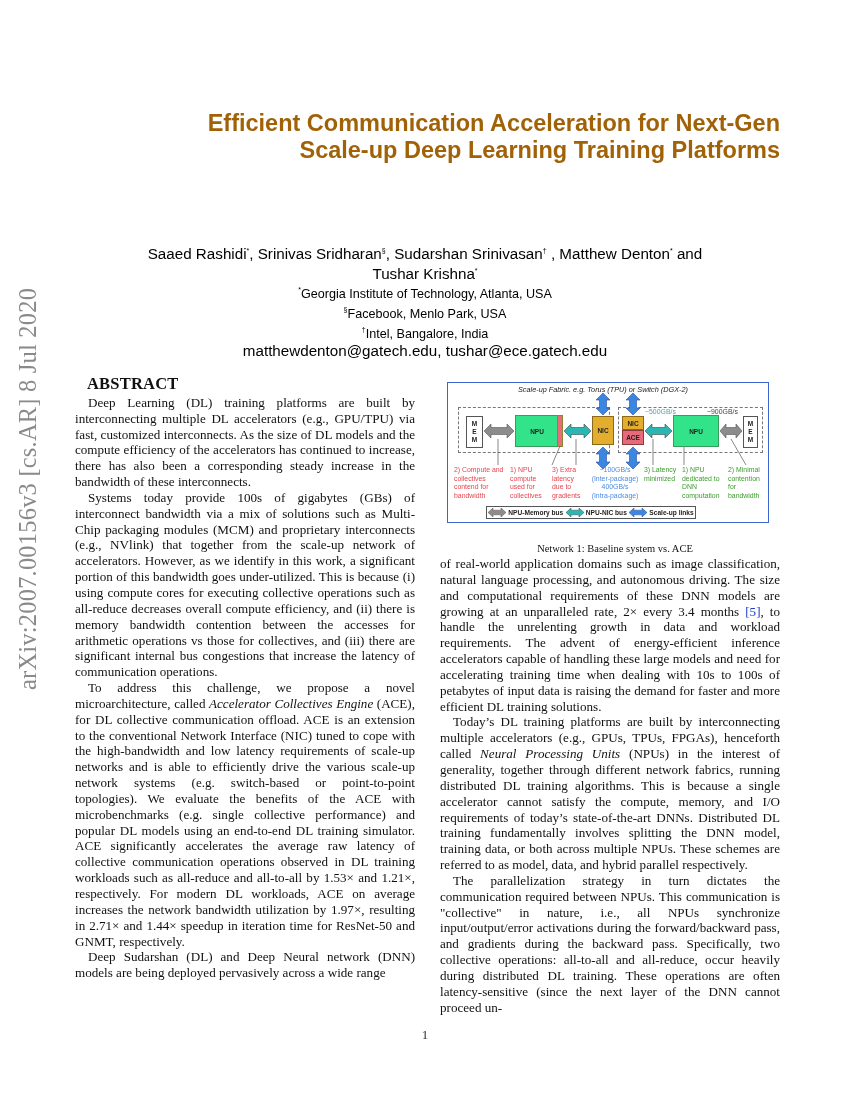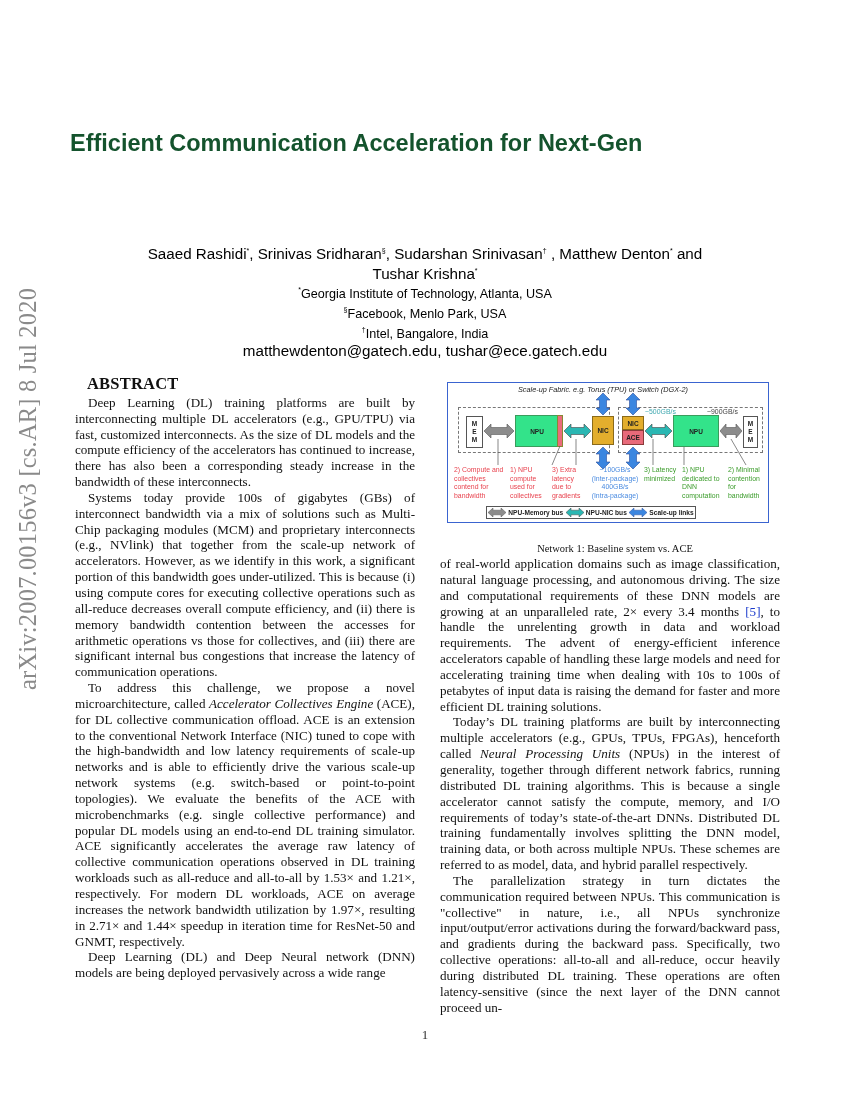--- a/index.html
+++ b/index.html
@@ -7,23 +7,23 @@
       width: 850px; height: 1100px; position: relative; overflow: hidden;
       font-family: "Liberation Serif", serif; color: #111;
     }
     .arxiv-stamp {
       position: absolute; left: 14px; top: 690px;
       transform-origin: left top; transform: rotate(-90deg);
       font-family: "Liberation Serif", serif; font-size: 24.5px; color: #8a8a8a;
       white-space: nowrap; letter-spacing: 0.2px;
     }
     .title {
-      position: absolute; left: 70px; width: 710px; top: 130px;
-      text-align: left; font-family: "Liberation Sans", sans-serif;
-      font-weight: bold; font-size: 23.5px; line-height: 27px; color: #14532d;
+      position: absolute; left: 70px; width: 710px; top: 110px;
+      text-align: right; font-family: "Liberation Sans", sans-serif;
+      font-weight: bold; font-size: 23.5px; line-height: 27px; color: #a16207;
     }
     .authors {
       position: absolute; left: 70px; width: 710px; top: 242px;
       text-align: center; font-family: "Liberation Sans", sans-serif; color: #000;
     }
     .authors .names { font-size: 15.2px; line-height: 17px; }
     .authors .aff { font-size: 12.6px; line-height: 16px; }
     .authors .emails { font-size: 15.2px; line-height: 18px; }
     .authors sup { font-size: 7px; vertical-align: 6px; }
     .col {
@@ -84,20 +84,21 @@
     .legend-item { display: flex; align-items: center; gap: 2px; }
     svg { display: block; }
   </style>
 </head>
 <body>
 
 <div class="arxiv-stamp">arXiv:2007.00156v3  [cs.AR]  8 Jul 2020</div>
 
 <div class="title">
   <div>Efficient Communication Acceleration for Next-Gen</div>
+  <div>Scale-up Deep Learning Training Platforms</div>
 </div>
 
 <div class="authors">
   <div class="names">
     <span>Saaed Rashidi</span><sup>*</sup>,
     <span>Srinivas Sridharan</span><sup>§</sup>,
     <span>Sudarshan Srinivasan</span><sup>†</sup> ,
     <span>Matthew Denton</span><sup>*</sup>
     <span>and</span>
   </div>
@@ -108,21 +109,21 @@
   <div class="aff"><sup>§</sup><span>Facebook, Menlo Park, USA</span></div>
   <div class="aff"><sup>†</sup><span>Intel, Bangalore, India</span></div>
   <div class="emails">matthewdenton@gatech.edu, tushar@ece.gatech.edu</div>
 </div>
 
 <div class="col col-left">
   <div class="section-heading">ABSTRACT</div>
   <p>Deep Learning (DL) training platforms are built by interconnecting multiple DL accelerators (e.g., GPU/TPU) via fast, customized interconnects. As the size of DL models and the compute efficiency of the accelerators has continued to increase, there has also been a corresponding steady increase in the bandwidth of these interconnects.</p>
   <p>Systems today provide 100s of gigabytes (GBs) of interconnect bandwidth via a mix of solutions such as Multi-Chip packaging modules (MCM) and proprietary interconnects (e.g., NVlink) that together from the scale-up network of accelerators. However, as we identify in this work, a significant portion of this bandwidth goes under-utilized. This is because (i) using compute cores for executing collective operations such as all-reduce decreases overall compute efficiency, and (ii) there is memory bandwidth contention between the accesses for arithmetic operations vs those for collectives, and (iii) there are significant internal bus congestions that increase the latency of communication operations.</p>
   <p><span>To address this challenge, we propose a novel microarchitecture, called </span><em>Accelerator Collectives Engine</em><span> (ACE), for DL collective communication offload. ACE is an extension to the conventional Network Interface (NIC) tuned to cope with the high-bandwidth and low latency requirements of scale-up networks and is able to efficiently drive the various scale-up network systems (e.g. switch-based or point-to-point topologies). We evaluate the benefits of the ACE with microbenchmarks (e.g. single collective performance) and popular DL models using an end-to-end DL training simulator. ACE significantly accelerates the average raw latency of collective communication operations observed in DL training workloads such as all-reduce and all-to-all by 1.53× and 1.21×, respectively. For modern DL workloads, ACE on average increases the network bandwidth utilization by 1.97×, resulting in 2.71× and 1.44× speedup in iteration time for ResNet-50 and GNMT, respectively.</span></p>
-  <p>Deep Learning (DL) and Deep Neural network (DNN) models are being deployed pervasively across a wide range</p>
+  <p>Deep Sudarshan (DL) and Deep Neural network (DNN) models are being deployed pervasively across a wide range</p>
 </div>
 
 <div class="figure">
   <div class="fig-title">Scale-up Fabric. e.g. Torus (TPU) or Switch (DGX-2)</div>
 
   <div class="dashed-box" style="left:10px; top:24px; width:150px; height:44px;"></div>
   <div class="blk mem" style="left:18px; top:33px; width:17px; height:32px;">
     <span>M</span>
     <span>E</span>
     <span>M</span>

